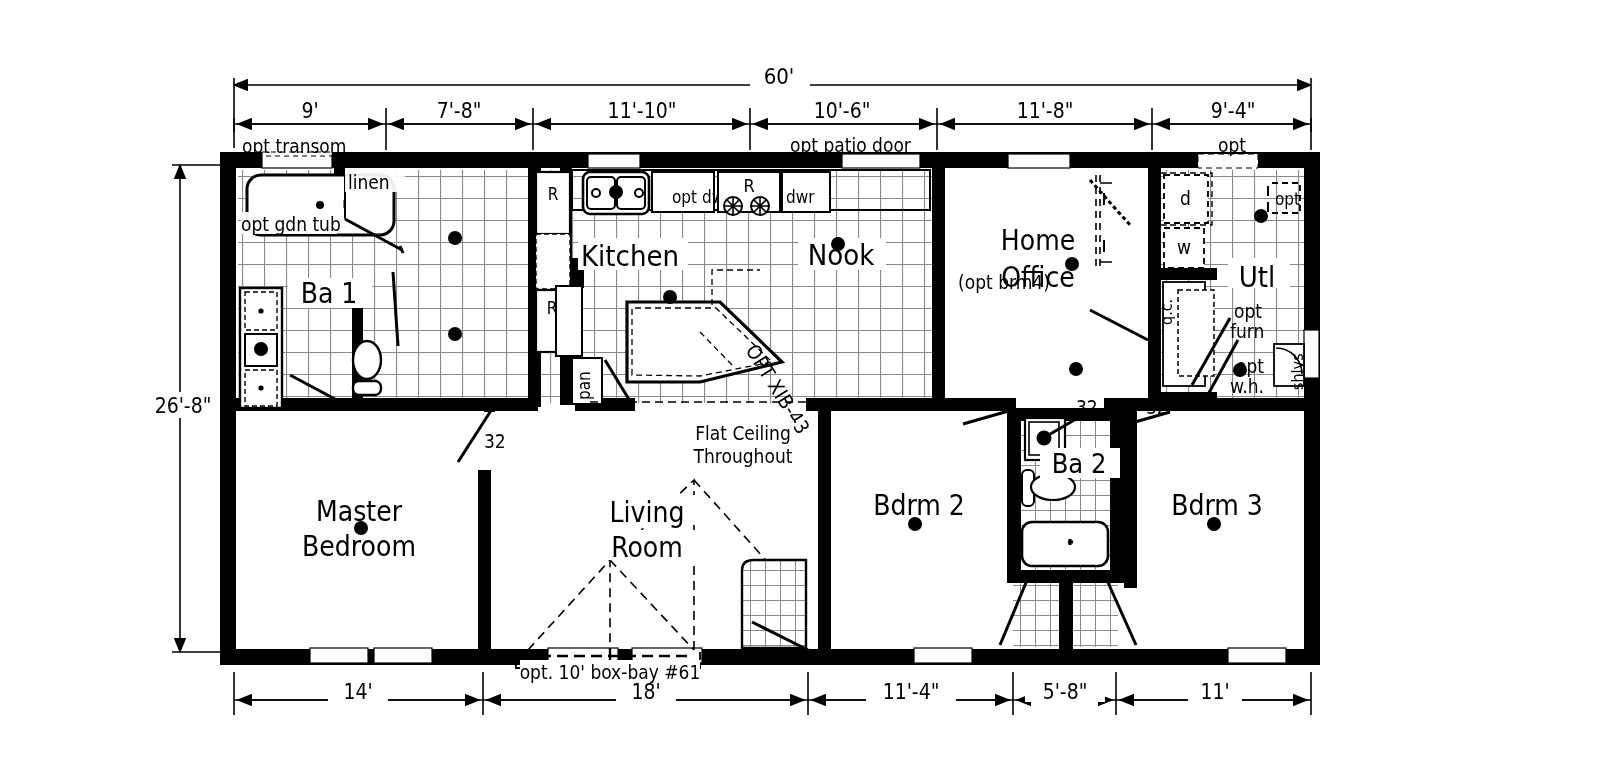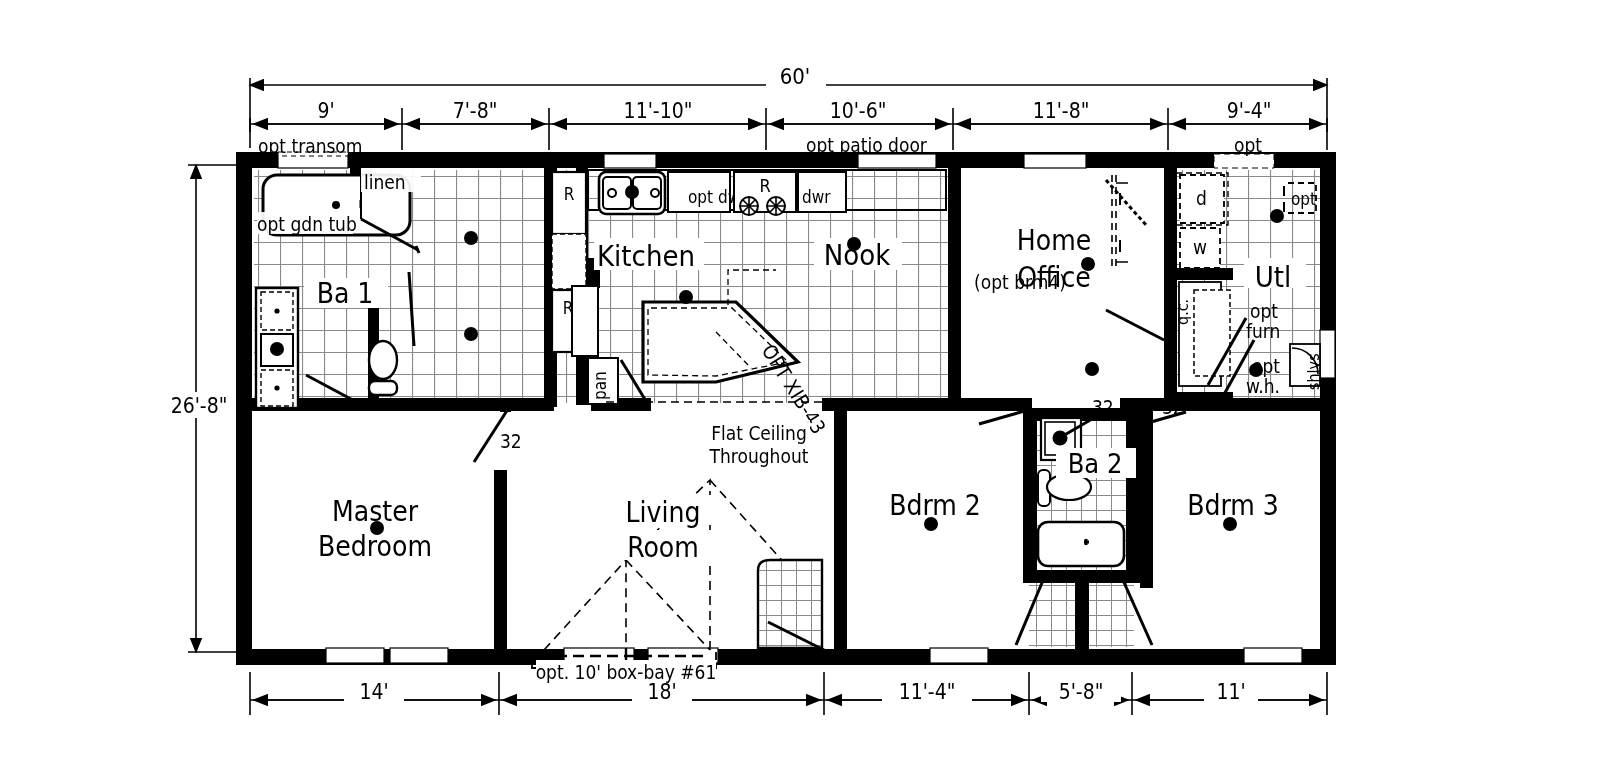--- a/index.html
+++ b/index.html
@@ -1,18 +1,18 @@
 <!DOCTYPE html>
 <html><head>
 <meta charset="utf-8">
 <style>
   html,body{margin:0;padding:0;background:#ffffff;}
   body{width:1621px;height:765px;overflow:hidden;
        font-family:"DejaVu Sans Condensed","Liberation Sans",sans-serif;color:#000;}
-  #stage{position:relative;width:1307px;height:765px;margin-left:16px;}
+  #stage{position:relative;width:1307px;height:765px;}
   svg{display:block;}
   .lbl{font-family:"DejaVu Sans Condensed","Liberation Sans",sans-serif;fill:#000;}
 </style>
 </head>
 <body>
 
 <div id="stage">
 <svg width="1621" height="765" viewBox="0 0 1621 765" xmlns="http://www.w3.org/2000/svg">
 
   <defs>

